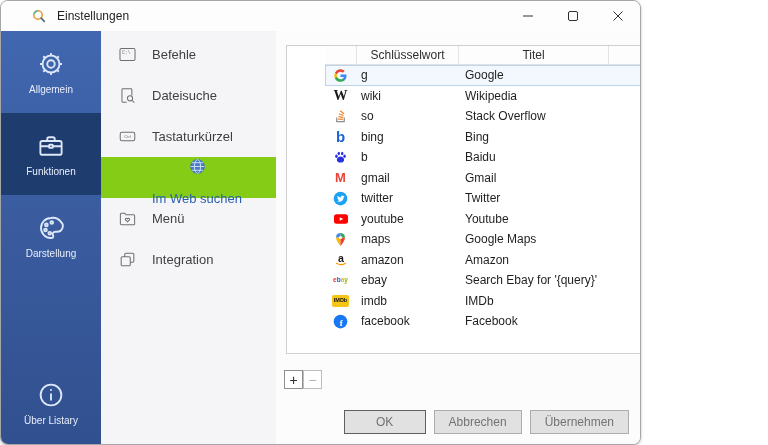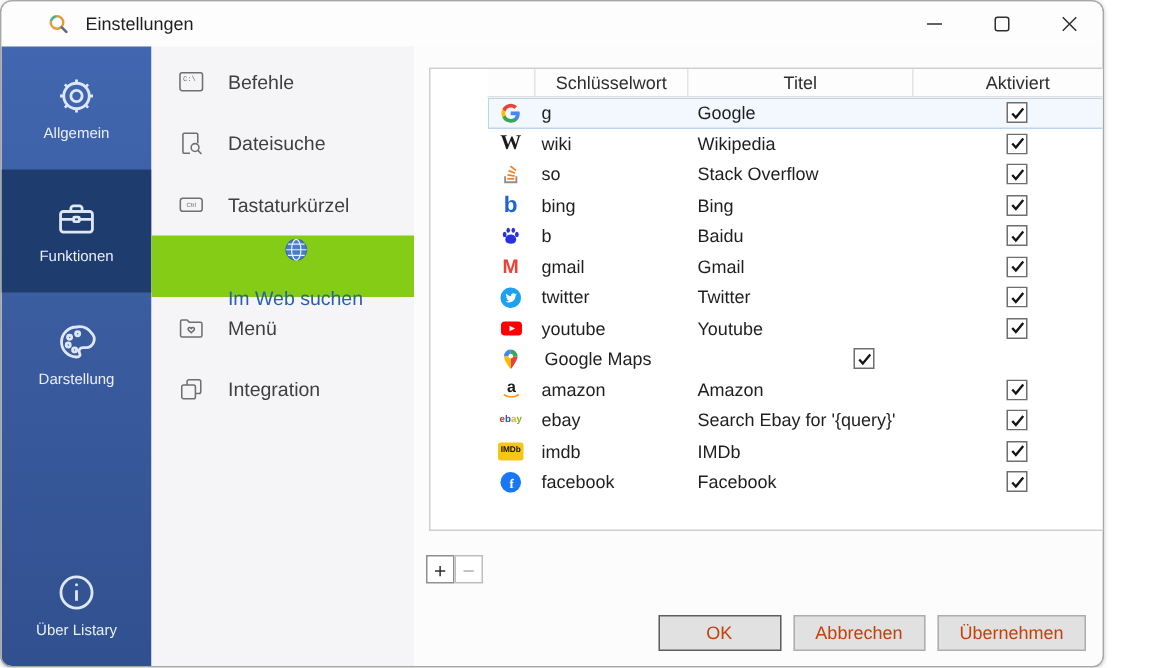--- a/index.html
+++ b/index.html
@@ -1,18 +1,18 @@
 <!DOCTYPE html>
 <html><head>
 <meta charset="utf-8">
 <style>
   html,body{margin:0;padding:0;background:#ffffff;}
   *{box-sizing:border-box;}
   .window{
-    position:relative;width:736px;height:445px;overflow:hidden;
+    position:relative;width:641px;height:445px;overflow:hidden;
     border:1px solid #a6a6a6;border-radius:8px;background:#fcfcfc;
     font-family:"Liberation Sans",sans-serif;color:#1b1b1b;
     box-shadow:0 1px 3px rgba(0,0,0,.25);
   }
   
   .titlebar{position:absolute;left:0;top:0;right:0;height:30px;background:#fdfdfd;
     display:flex;align-items:center;}
   .app-icon{margin-left:30px;width:16px;height:16px;display:inline-flex;}
   .title{margin-left:10px;font-size:12px;color:#1f1f1f;}
   .win-controls{margin-left:auto;display:flex;height:100%;}
@@ -66,21 +66,21 @@
     line-height:1;padding:3px 2px;}
   
   .list-btns{position:absolute;left:8px;top:339px;display:flex;}
   .mini-btn{width:19px;height:19px;border:1px solid #8f8f8f;background:#fff;
     font-size:14px;line-height:1;padding:0;color:#2e2e2e;font-family:inherit;}
   .mini-btn.disabled{color:#b3b3b3;border-color:#bdbdbd;}
   .mini-btn + .mini-btn{margin-left:0px;}
   
   .footer-btns{position:absolute;right:11px;bottom:10px;display:flex;gap:8px;}
   .btn{height:24px;padding:0 14px;background:#e1e1e1;border:1px solid #adadad;
-    font-size:12px;color:#c2410c;font-family:inherit;}
+    font-size:12px;color:#737373;font-family:inherit;}
   .btn.default{width:82px;border-color:#5f5f5f;padding:0;}
 </style>
 </head>
 <body>
 
 <div class="window">
 
   <div class="titlebar">
     <span class="app-icon">
       <svg viewBox="0 0 24 24" width="16" height="16">
@@ -400,20 +400,21 @@
                   <g clip-path="url(#pinc)">
                     <rect x="0" y="0" width="12" height="9" fill="#4285F4"></rect>
                     <rect x="12" y="0" width="12" height="9" fill="#34A853"></rect>
                     <rect x="0" y="9" width="12" height="15" fill="#FBBC04"></rect>
                     <rect x="12" y="9" width="12" height="15" fill="#EA4335"></rect>
                   </g>
                   <circle cx="12" cy="8.7" r="2.5" fill="#ffffff"></circle>
                 </svg>
               </span>
             </div>
+            <div class="cell c1">maps</div>
             <div class="cell c2">Google Maps</div>
             <div class="cell c3">
               <div class="checkbox">
                 <svg viewBox="0 0 12 12" width="11" height="11">
                   <path d="M2 6.2l2.6 2.9L10 2.6" stroke="#141414" stroke-width="1.7" fill="none"></path>
                 </svg>
               </div>
             </div>
             <div class="cell c4"></div>
           </div>

